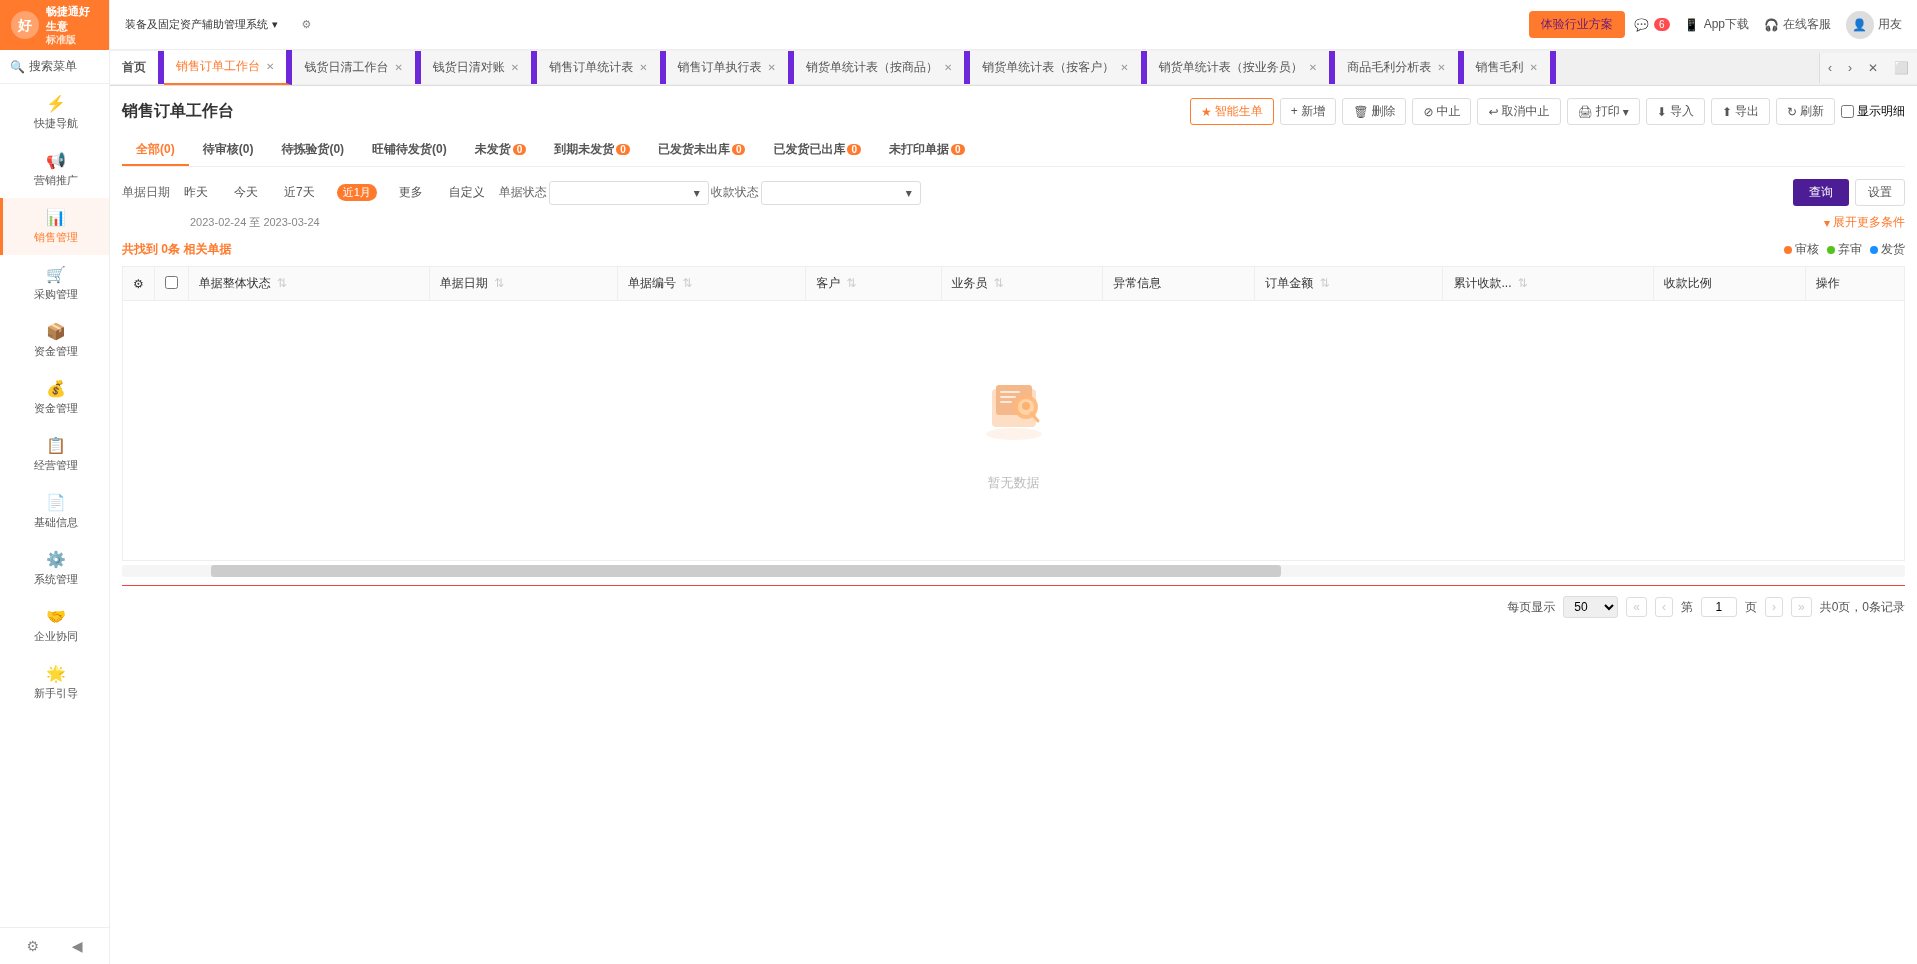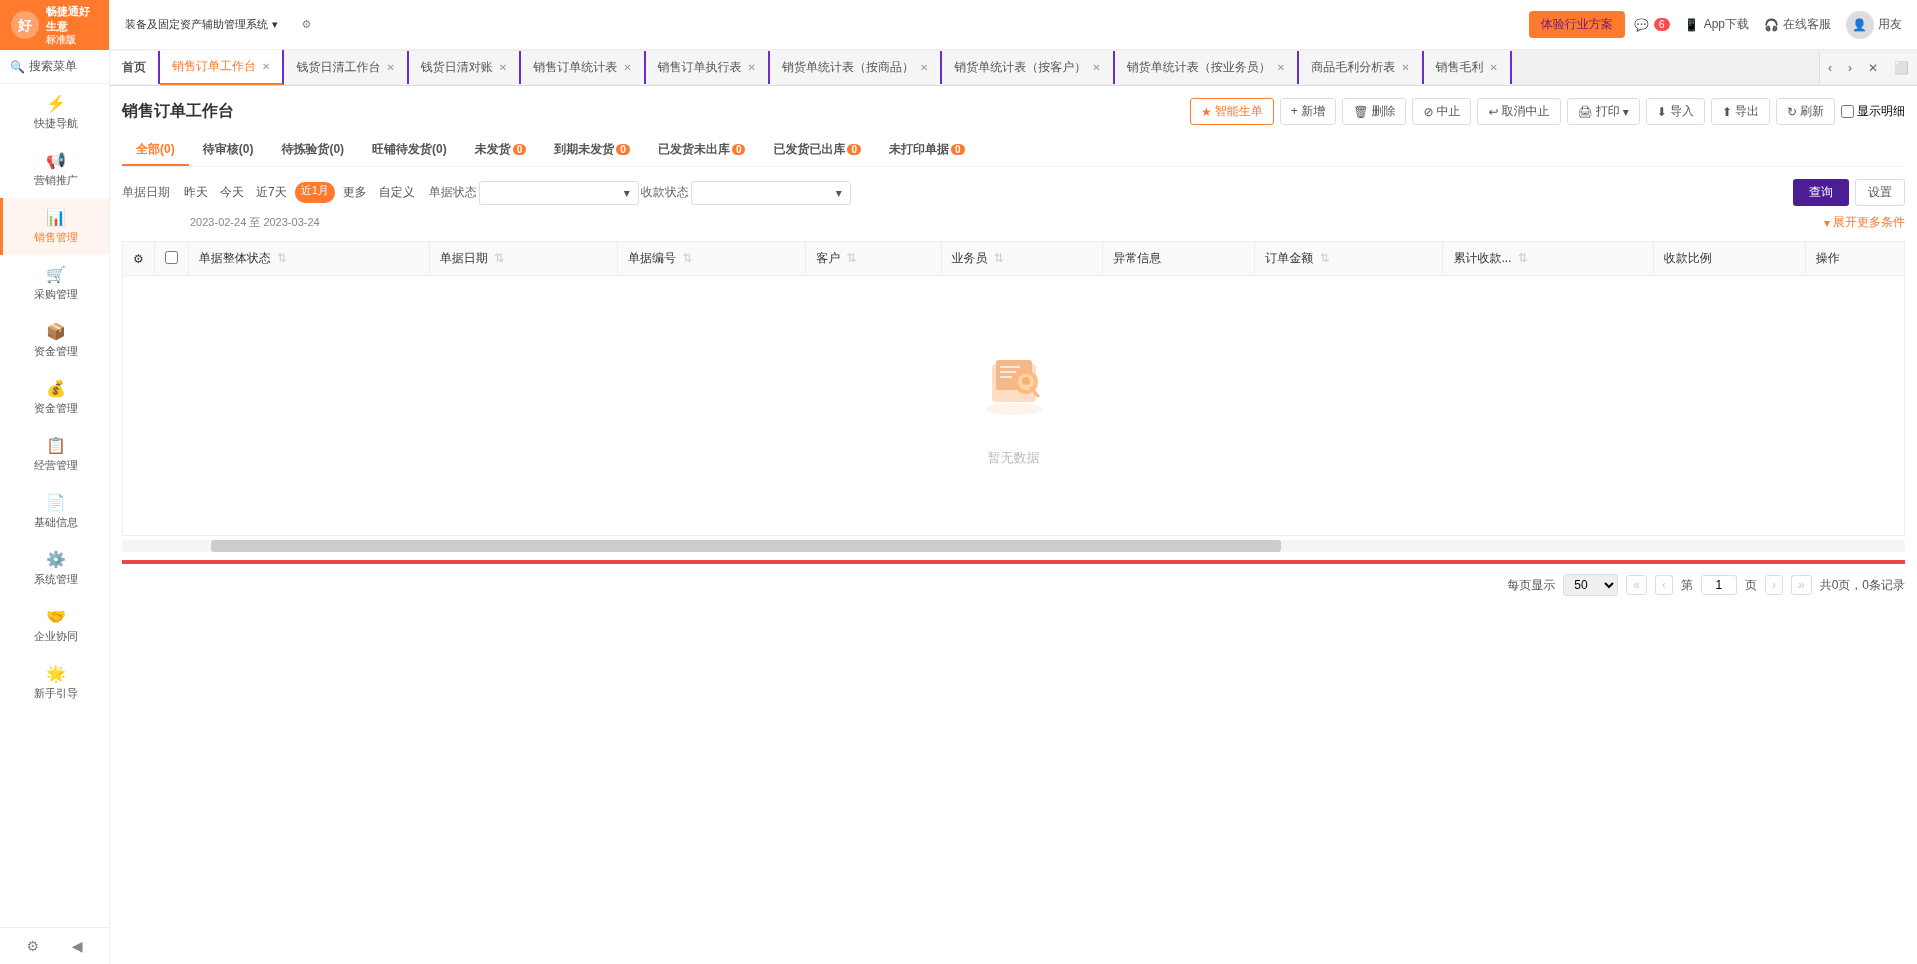--- a/index.html
+++ b/index.html
@@ -26,21 +26,21 @@
     .topbar-title { color: #333; font-size: 11px; flex: 1; display: flex; align-items: center; gap: 24px; }
     .topbar-title-dropdown { display: flex; align-items: center; gap: 4px; cursor: pointer; }
     .topbar-btn-industry { background: #ff7a2d; color: #701a75; border: none; padding: 5px 12px; border-radius: 4px; cursor: pointer; font-size: 12px; }
     .topbar-actions { display: flex; align-items: center; gap: 15px; color: #555; font-size: 12px; }
     .topbar-action-item { display: flex; align-items: center; gap: 4px; cursor: pointer; color: #555; }
     .badge { background: #ff4d4f; color: white; border-radius: 10px; padding: 1px 5px; font-size: 10px; min-width: 16px; text-align: center; }
     .user-avatar { width: 28px; height: 28px; background: #ddd; border-radius: 50%; display: flex; align-items: center; justify-content: center; color: #888; font-size: 12px; }
 
     
     .tabbar { background: #f0f0f0; display: flex; align-items: center; border-bottom: 1px solid #ddd; overflow: hidden; }
-    .tab { display: flex; align-items: center; padding: 8px 12px; cursor: pointer; white-space: nowrap; font-size: 12px; color: #555; border-right: 2px solid #6d28d9; gap: 4px; background: #f5f5f5; }
+    .tab { display: flex; align-items: center; padding: 8px 12px; cursor: pointer; white-space: nowrap; font-size: 12px; color: #555; border-right: 6px solid #6d28d9; gap: 4px; background: #f5f5f5; }
     .tab.active { background: #fff; color: #ff7a2d; border-bottom: 2px solid #ff7a2d; }
     .tab.home { background: #fff; font-weight: bold; }
     .tab-close { color: #999; font-size: 10px; cursor: pointer; margin-left: 2px; }
     .tab-nav-btns { display: flex; align-items: center; margin-left: auto; background: #f5f5f5; border-left: 1px solid #ddd; }
     .tab-nav-btn { padding: 8px 8px; cursor: pointer; color: #666; font-size: 12px; }
 
     
     .page-content { flex: 1; overflow: auto; padding: 12px; background: #fff; }
 
     
@@ -52,21 +52,21 @@
 
     
     .subtabs { display: flex; gap: 0; border-bottom: 1px solid #eee; margin-bottom: 12px; }
     .subtab { padding: 6px 14px; cursor: pointer; font-size: 12px; color: #555; border-bottom: 2px solid transparent; font-weight: bold; }
     .subtab.active { color: #ff7a2d; border-bottom: 2px solid #ff7a2d; font-weight: bold; }
     .subtab-badge-orange { background: #ff7a2d; color: white; border-radius: 10px; padding: 0 4px; font-size: 10px; margin-left: 2px; }
 
     
     .filter-row { display: flex; align-items: center; gap: 10px; margin-bottom: 8px; flex-wrap: wrap; }
     .filter-label { color: #666; white-space: nowrap; }
-    .filter-date-options { display: flex; gap: 4px; }
+    .filter-date-options { display: flex; align-items: center; gap: 18px; }
     .filter-date-option { cursor: pointer; color: #555; font-size: 12px; padding: 2px 4px; }
     .filter-date-option.active-month { background: #ff7a2d; color: white; border-radius: 10px; padding: 1px 6px; font-size: 11px; }
     .filter-date-range { color: #888; font-size: 11px; }
     .filter-select { border: 1px solid #ddd; border-radius: 3px; padding: 4px 8px; font-size: 12px; color: #555; background: #fff; min-width: 120px; display: flex; align-items: center; justify-content: space-between; cursor: pointer; }
     .filter-expand { color: #ff7a2d; cursor: pointer; font-size: 12px; display: flex; align-items: center; gap: 3px; }
     .filter-actions-right { margin-left: auto; display: flex; gap: 6px; }
     .btn-query { background: #4c1d95; color: white; border: none; padding: 5px 16px; border-radius: 3px; cursor: pointer; font-size: 12px; }
     .btn-setting { background: #fff; border: 1px solid #ddd; padding: 4px 12px; border-radius: 3px; cursor: pointer; font-size: 12px; color: #555; }
 
     
@@ -87,21 +87,21 @@
     .data-table th .sort-icon { color: #ccc; margin-left: 3px; cursor: pointer; }
     .checkbox-col { width: 30px; text-align: center; }
     .settings-col { width: 30px; text-align: center; }
 
     
     .empty-state { display: flex; flex-direction: column; align-items: center; justify-content: center; padding: 60px 0; }
     .empty-icon { font-size: 64px; color: #f5c5a3; margin-bottom: 10px; }
     .empty-text { color: #bbb; font-size: 13px; }
 
     
-    .pagination { display: flex; align-items: center; justify-content: flex-end; padding: 10px 0; gap: 8px; font-size: 12px; color: #555; border-top: 4px solid #ef4444; margin-top: 8px; }
+    .pagination { display: flex; align-items: center; justify-content: flex-end; padding: 10px 0; gap: 8px; font-size: 12px; color: #555; border-top: 1px solid #ef4444; margin-top: 8px; }
     .pagination-select { border: 1px solid #ddd; border-radius: 3px; padding: 2px 6px; font-size: 12px; }
     .pagination-btn { border: 1px solid #ddd; border-radius: 3px; padding: 2px 6px; cursor: pointer; background: #fff; color: #555; font-size: 12px; }
     .pagination-btn.disabled { color: #ccc; cursor: not-allowed; }
     .pagination-input { border: 1px solid #ddd; border-radius: 3px; padding: 2px 4px; width: 36px; text-align: center; font-size: 12px; }
 
     
     ::-webkit-scrollbar { width: 6px; height: 6px; }
     ::-webkit-scrollbar-track { background: #f1f1f1; }
     ::-webkit-scrollbar-thumb { background: #ccc; border-radius: 3px; }
   </style>
@@ -374,20 +374,41 @@
         <span class="filter-date-range">2023-02-24 至 2023-03-24</span>
         <div style="margin-left:auto;display:flex;align-items:center;">
           <span class="filter-expand">
             <span>▾</span>
             <span>展开更多条件</span>
           </span>
         </div>
       </div>
     </div>
 
+    <div class="summary-bar">
+      <div class="summary-text">
+        <span>共找到</span>
+        <span style="color:#ff7a2d;font-weight:bold;">0条</span>
+        <span>相关单据</span>
+      </div>
+      <div class="summary-actions">
+        <div class="summary-action">
+          <span class="dot dot-orange"></span>
+          <span>审核</span>
+        </div>
+        <div class="summary-action">
+          <span class="dot dot-green"></span>
+          <span>弃审</span>
+        </div>
+        <div class="summary-action">
+          <span class="dot dot-blue"></span>
+          <span>发货</span>
+        </div>
+      </div>
+    </div>
 
     <div style="overflow-x:auto;">
       <table class="data-table">
         <thead>
           <tr>
             <th class="settings-col">⚙</th>
             <th class="checkbox-col">
               <input type="checkbox" style="">
             </th>
             <th>

